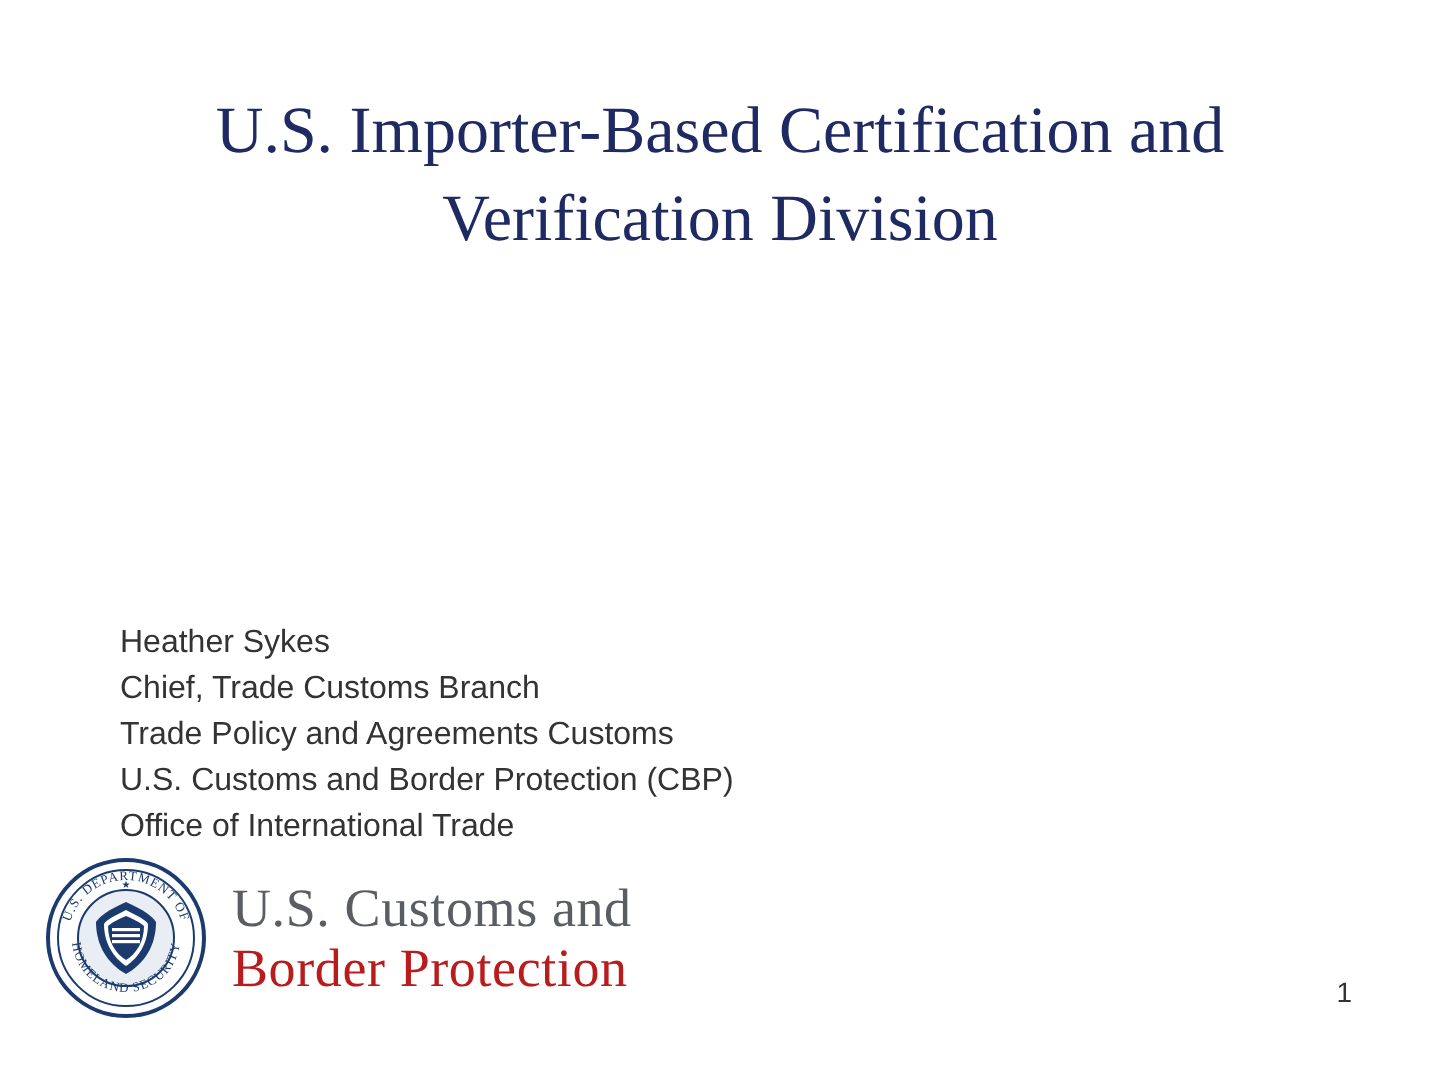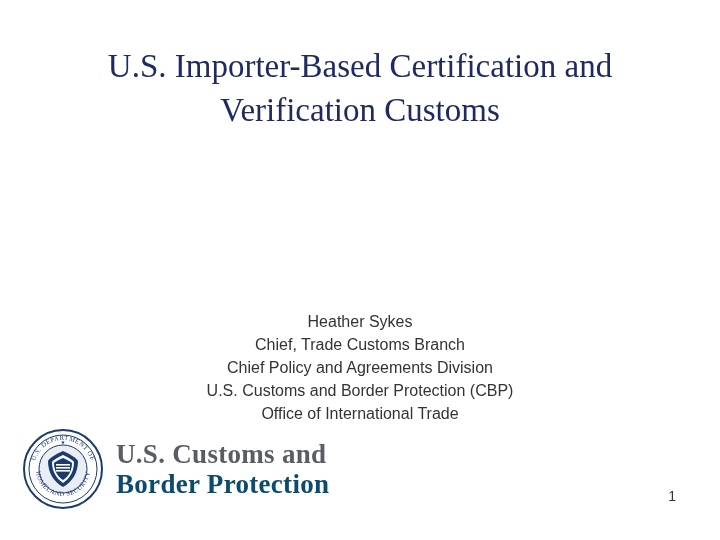--- a/index.html
+++ b/index.html
@@ -33,21 +33,20 @@
     line-height: 44px;
     color: #1f2a63;
     letter-spacing: 0px;
     white-space: nowrap;
   }
   .subtitle-block {
     position: absolute;
     left: 60px;
     top: 310px;
     width: 600px;
-    text-align: center;
   }
   .subtitle-line {
     font-family: "Liberation Sans", sans-serif;
     font-size: 16px;
     line-height: 23px;
     color: #333333;
   }
   .logo-block {
     position: absolute;
     left: 22px;
@@ -64,47 +63,46 @@
   .logo-text {
     margin-left: 12px;
     line-height: 1.0;
   }
   .logo-text .l1, .logo-text .l2 {
     font-family: "Liberation Serif", serif;
     font-size: 27px;
     color: #6d6e71;
     letter-spacing: 0.3px;
     white-space: nowrap;
-    font-weight: bold;
   }
   .logo-text .l1 { color: #5a5d63; }
-  .logo-text .l2 { margin-top: 3px; color: #0c4a6e; }
+  .logo-text .l2 { margin-top: 3px; color: #b91c1c; }
   .page-number {
     position: absolute;
     right: 44px;
     bottom: 36px;
     font-family: "Liberation Sans", sans-serif;
     font-size: 14px;
     color: #333333;
   }
 </style>
 </head>
 <body>
 
 <div class="slide">
 
   <div class="title-block">
     <div class="title-line">U.S. Importer-Based Certification and</div>
-    <div class="title-line">Verification Customs</div>
+    <div class="title-line">Verification Division</div>
   </div>
 
   <div class="subtitle-block">
     <div class="subtitle-line">Heather Sykes</div>
     <div class="subtitle-line">Chief, Trade Customs Branch</div>
-    <div class="subtitle-line">Chief Policy and Agreements Division</div>
+    <div class="subtitle-line">Trade Policy and Agreements Customs</div>
     <div class="subtitle-line">U.S. Customs and Border Protection (CBP)</div>
     <div class="subtitle-line">Office of International Trade</div>
   </div>
 
   <div class="logo-block">
     <div class="seal">
       <svg width="82" height="82" viewBox="0 0 82 82" xmlns="http://www.w3.org/2000/svg">
         <circle cx="41" cy="41" r="39" fill="#ffffff" stroke="#1b3b6f" stroke-width="2"></circle>
         <circle cx="41" cy="41" r="34" fill="#ffffff" stroke="#1b3b6f" stroke-width="1"></circle>
         <circle cx="41" cy="41" r="24" fill="#e9edf4" stroke="#1b3b6f" stroke-width="1"></circle>

